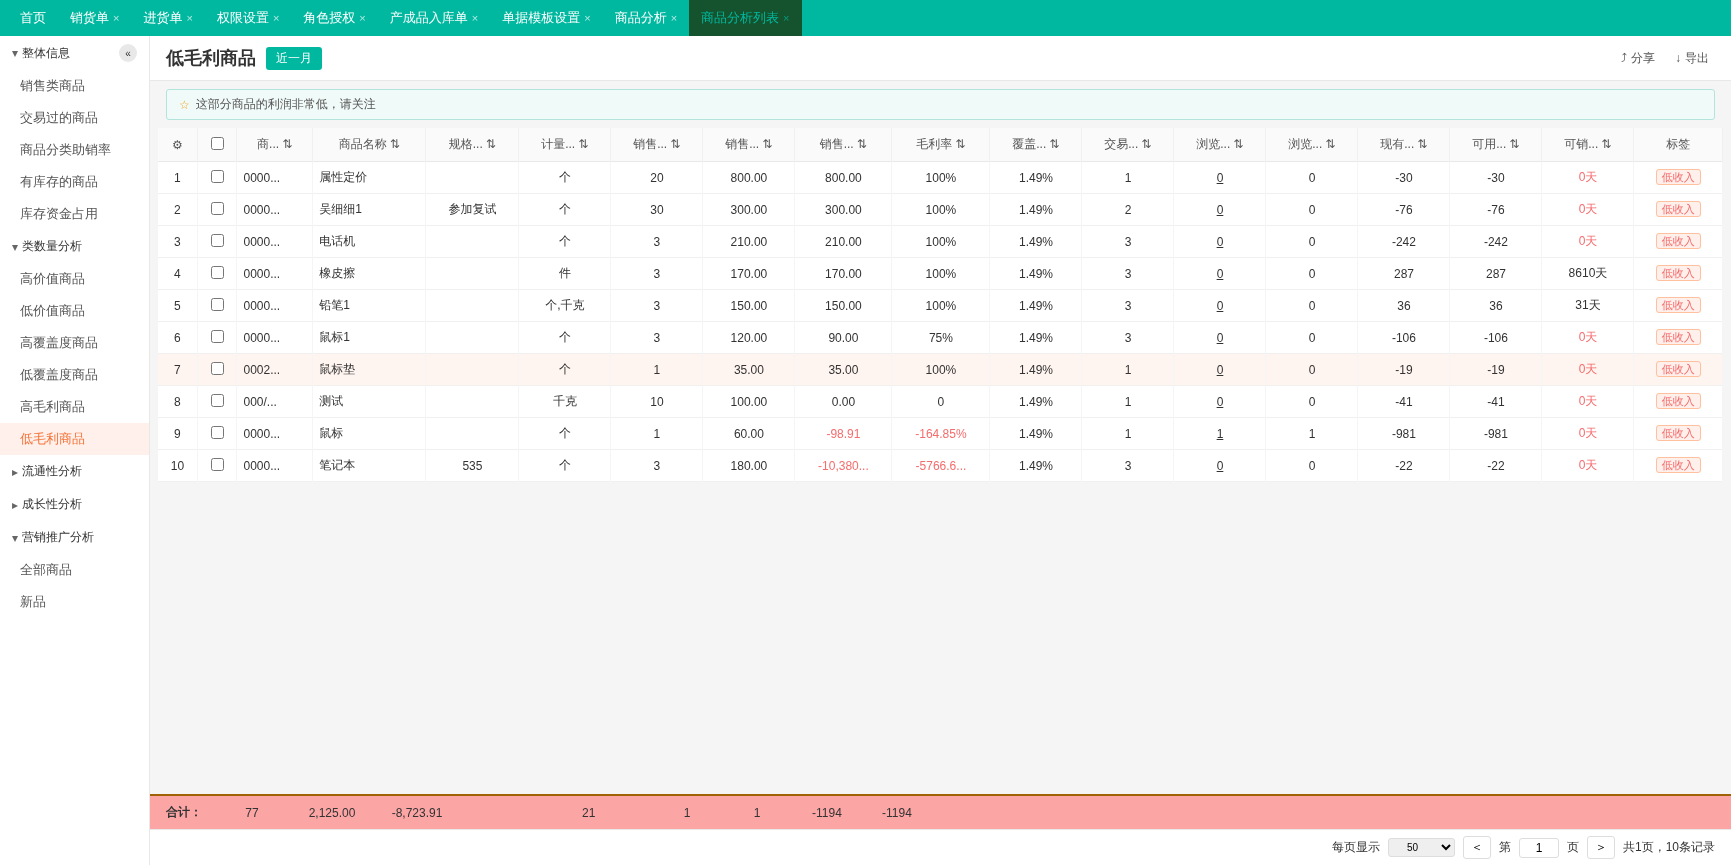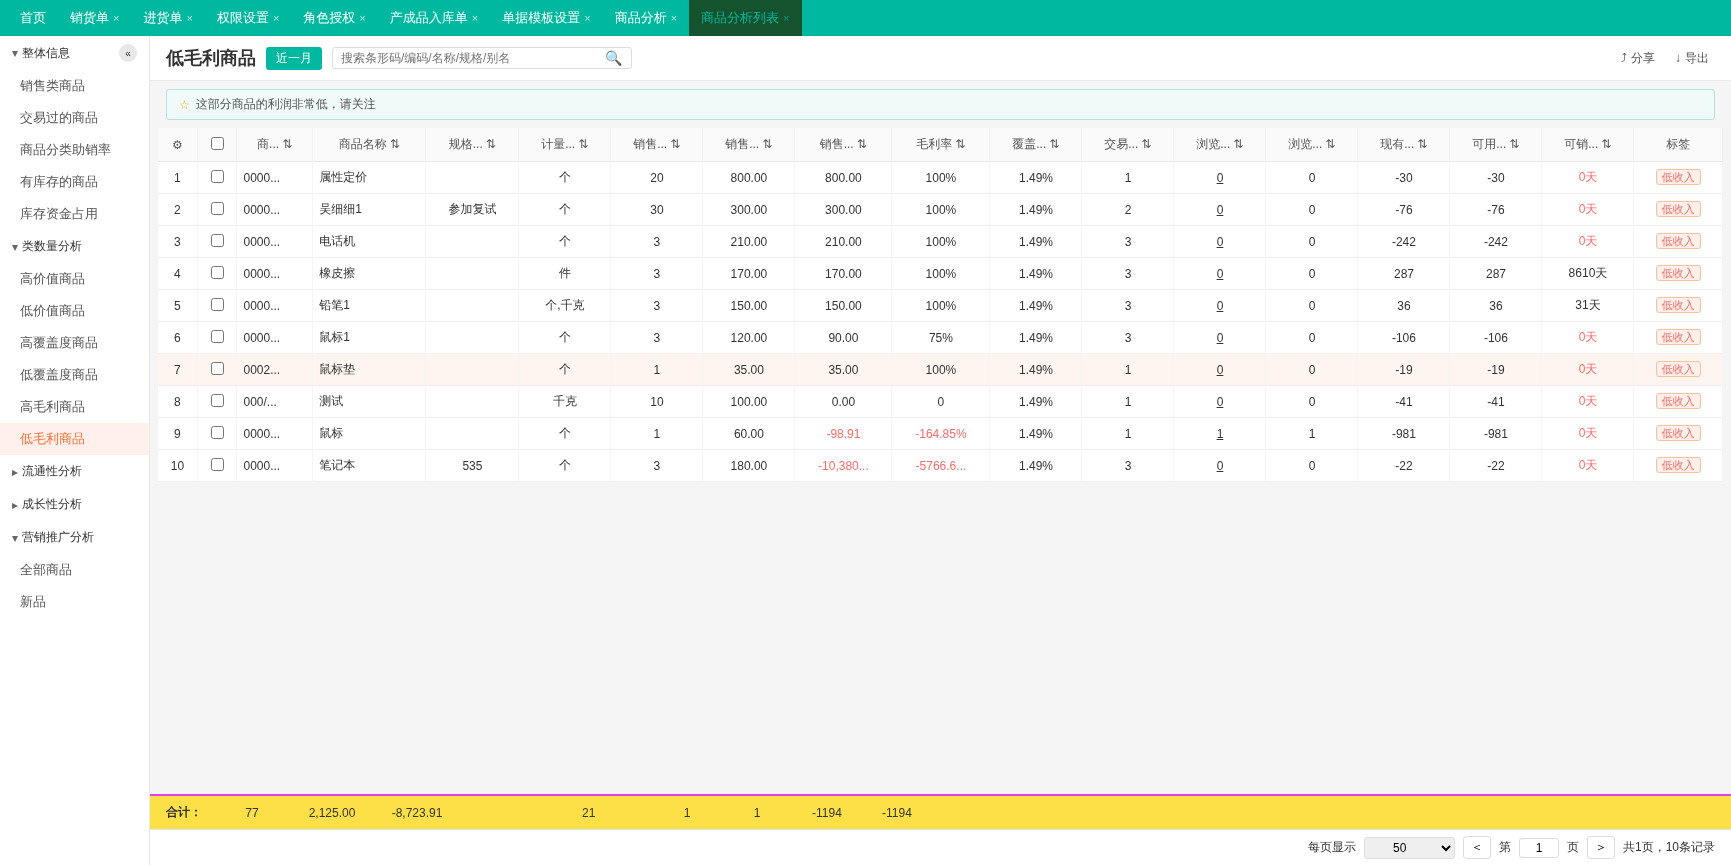--- a/index.html
+++ b/index.html
@@ -167,22 +167,22 @@
       color: #f56c6c;
       border: 1px solid #ffc0a0;
       border-radius: 3px;
       padding: 1px 5px;
       font-size: 11px;
     }
     .underline { text-decoration: underline; color: #333; cursor: pointer; }
 
     
     .footer-total {
-      background: #fde047;
-      border-top: 2px solid #d946ef;
+      background: #fca5a5;
+      border-top: 2px solid #a16207;
       padding: 8px 16px;
       display: flex;
       align-items: center;
       gap: 0;
       font-size: 12px;
     }
 
     
     .pagination-bar {
       background: #fff;
@@ -190,22 +190,22 @@
       padding: 6px 16px;
       display: flex;
       align-items: center;
       justify-content: flex-end;
       gap: 8px;
       font-size: 12px;
     }
     .page-size-select {
       border: 1px solid #ddd;
       border-radius: 3px;
-      padding: 2px 24px;
-      font-size: 12px;
+      padding: 2px 14px;
+      font-size: 10px;
     }
     .page-btn {
       border: 1px solid #ddd;
       background: #fff;
       padding: 2px 7px;
       border-radius: 3px;
       cursor: pointer;
       font-size: 12px;
     }
     .page-input {
@@ -340,24 +340,20 @@
     <div class="sidebar-item">
       <span>新品</span>
     </div>
   </div>
 
   <div class="content-area">
 
     <div class="page-header">
       <span class="page-title">低毛利商品</span>
       <button class="time-btn">近一月</button>
-      <div class="search-box">
-        <input type="text" placeholder="搜索条形码/编码/名称/规格/别名" style="">
-        <span class="search-icon">🔍</span>
-      </div>
       <div class="header-actions">
         <div class="action-btn">
           <span>⤴</span>
           <span>分享</span>
         </div>
         <div class="action-btn">
           <span>↓</span>
           <span>导出</span>
         </div>
       </div>

